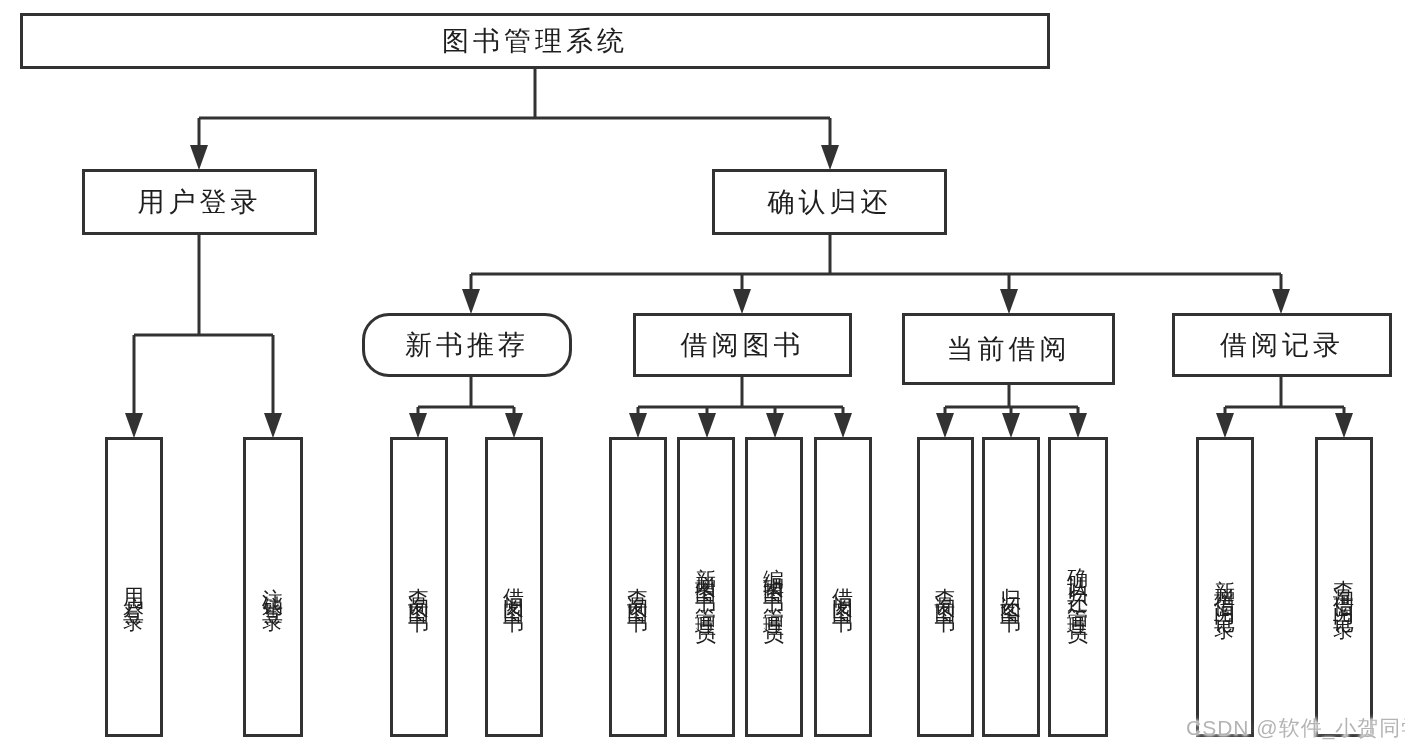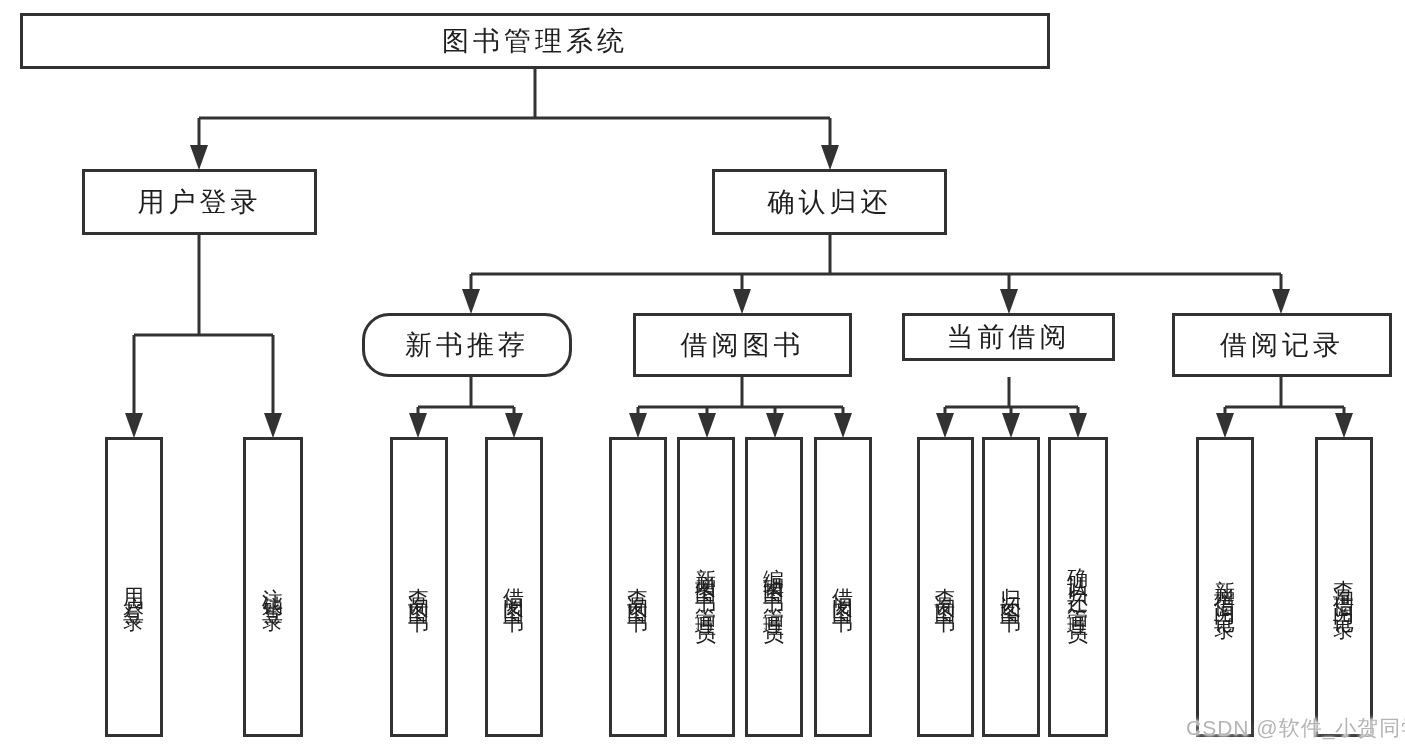--- a/index.html
+++ b/index.html
@@ -49,21 +49,21 @@
     white-space: nowrap;
   }
   
   .n-root  { left: 20px;  top: 13px;  width: 1030px; height: 56px; }
   
   .n-l2a   { left: 82px;  top: 169px; width: 235px; height: 66px; }
   .n-l2b   { left: 712px; top: 169px; width: 235px; height: 66px; }
   
   .n-l3a   { left: 362px;  top: 313px; width: 210px; height: 64px; border-radius: 27px; }
   .n-l3b   { left: 633px;  top: 313px; width: 219px; height: 64px; }
-  .n-l3c   { left: 902px;  top: 313px; width: 213px; height: 48px; }
+  .n-l3c   { left: 902px;  top: 313px; width: 213px; height: 72px; }
   .n-l3d   { left: 1172px; top: 313px; width: 220px; height: 64px; }
   
   .leaf    { top: 437px; height: 300px; }
   .n-g1a   { left: 105px;  width: 58px; }
   .n-g1b   { left: 243px;  width: 60px; }
   .n-g2a   { left: 390px;  width: 58px; }
   .n-g2b   { left: 485px;  width: 58px; }
   .n-g3a   { left: 609px;  width: 58px; }
   .n-g3b   { left: 677px;  width: 58px; }
   .n-g3c   { left: 745px;  width: 58px; }

